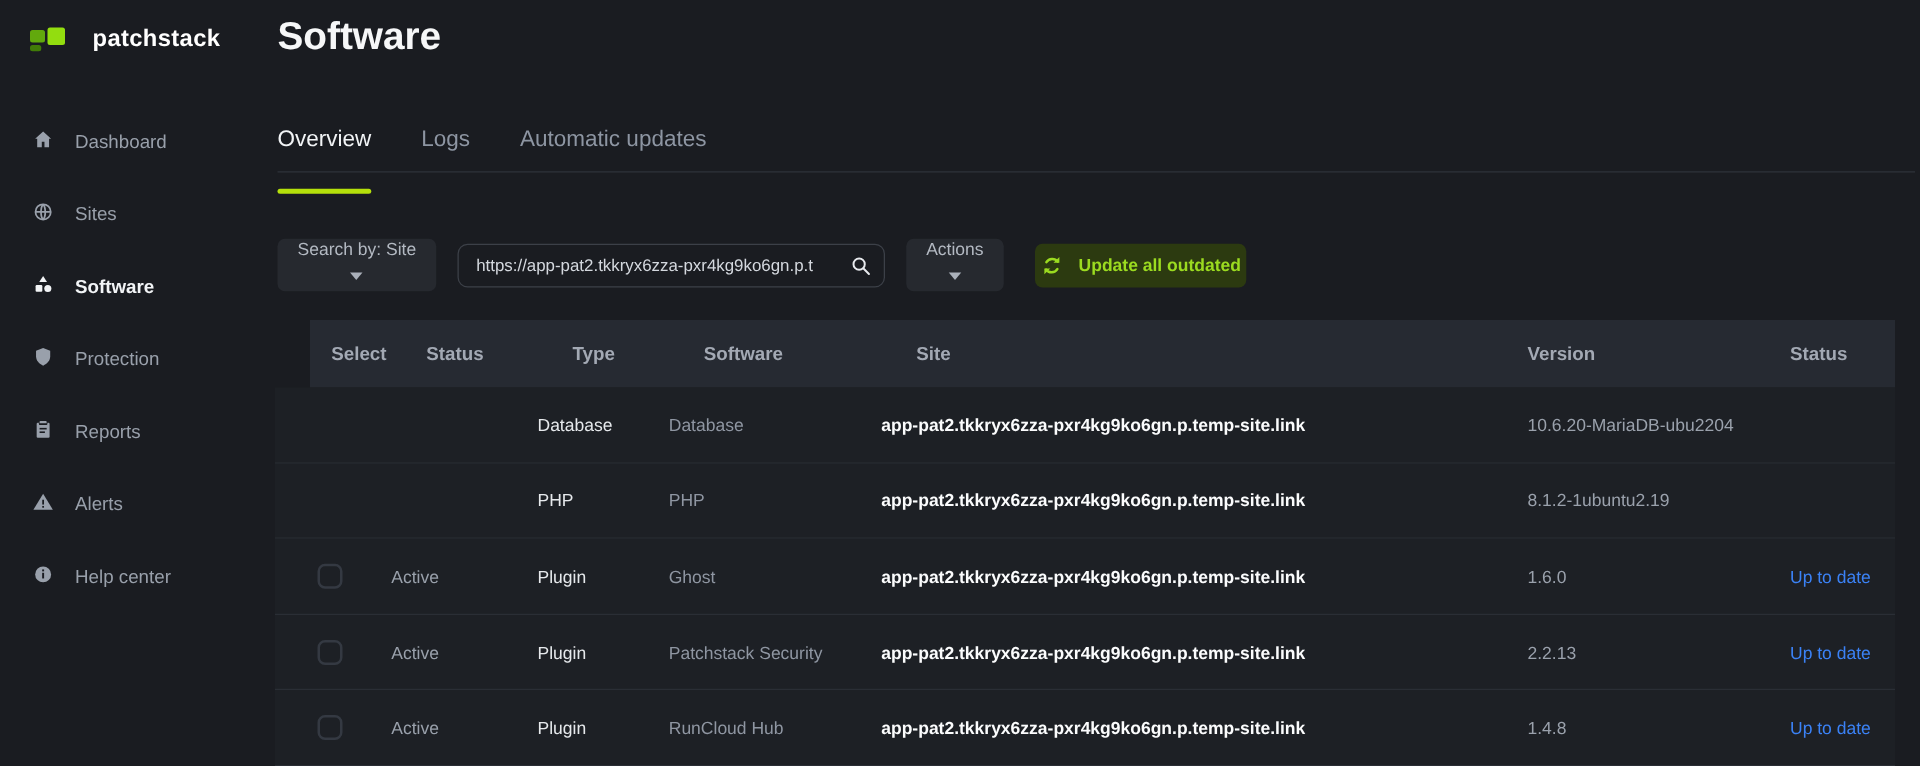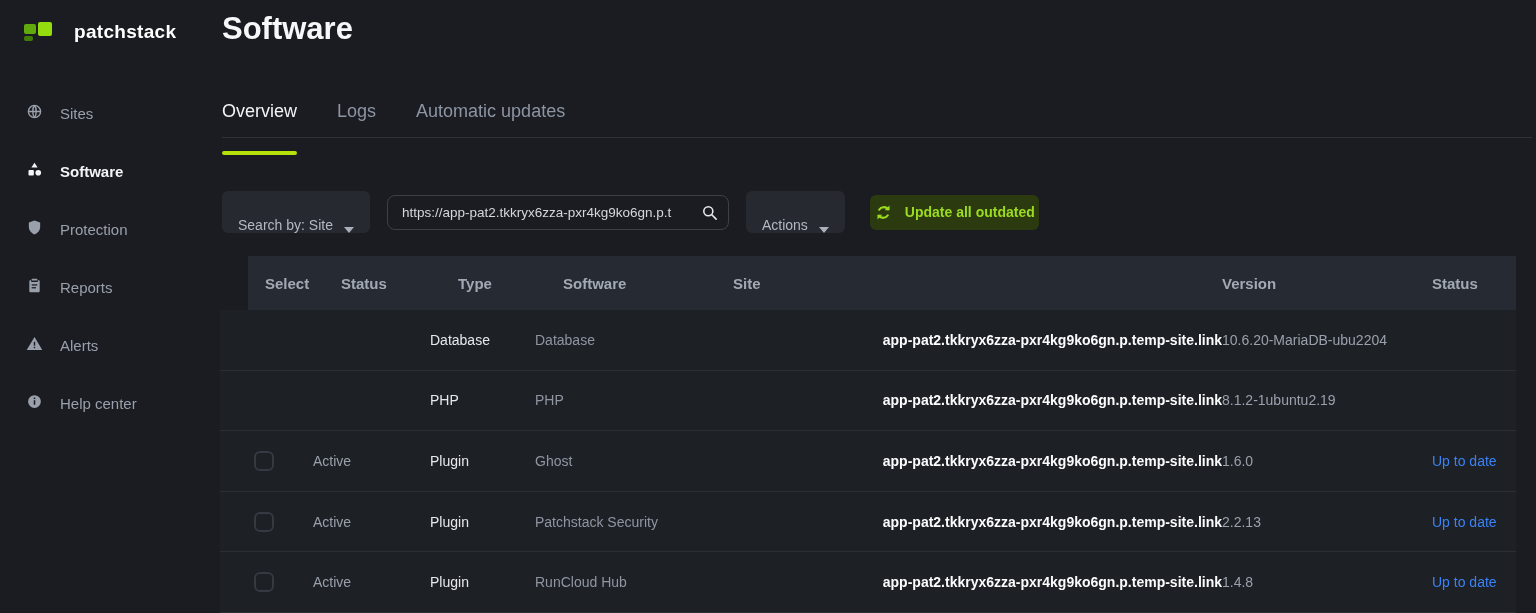--- a/index.html
+++ b/index.html
@@ -25,55 +25,61 @@
   .nav-item svg { width:17px; height:17px; flex:none; }
   .nav-item.active { color:#f2f4f6; font-weight:700; }
   
   .page-title { position:absolute; left:222px; top:11px; font-size:31px; font-weight:600; color:#f6f7f8; }
   .tabs { position:absolute; left:222px; top:101px; right:4px; display:flex; gap:40px; border-bottom:1px solid #2e323a; height:37px; }
   .tab { font-size:18px; color:#8d95a2; position:relative; cursor:pointer; white-space:nowrap; }
   .tab.active { color:#f2f4f6; }
   .tab.active::after { content:""; position:absolute; left:0; right:0; bottom:-18px; height:4px; background:#b5e00b; border-radius:2px; }
   
   .toolbar { position:absolute; left:222px; top:191px; display:flex; align-items:center; }
-  .btn-muted { background:#26292f; border-radius:6px; height:42px; display:flex; align-items:flex-end; gap:11px; padding:0 16px; color:#b3b9c2; font-size:14px; cursor:pointer; }
+  .btn-muted { background:#26292f; border-radius:6px; height:42px; display:flex; align-items:center; gap:11px; padding:0 16px; color:#b3b9c2; font-size:14px; cursor:pointer;flex-direction:column; }
   .caret { width:0; height:0; border-left:5px solid transparent; border-right:5px solid transparent; border-top:6px solid #aab0ba; }
   .search-box { margin-left:17px; width:342px; height:35px; border:1px solid #3c4048; border-radius:8px; display:flex; align-items:center; padding:0 9px 0 14px; }
   .search-box input { flex:1; min-width:0; background:transparent; border:none; outline:none; color:#d4d8de; font-size:13.5px; font-family:inherit; }
   .search-box svg { width:19px; height:19px; color:#e8eaee; flex:none; cursor:pointer; }
   .actions-btn { margin-left:17px; }
   .update-btn { margin-left:25px; background:#2c3a10; border-radius:6px; height:35px; display:flex; align-items:center; gap:12px; padding:0 4px; color:#9bdb20; font-size:14px; font-weight:700; cursor:pointer; }
   .update-btn svg { width:19px; height:19px; }
   
   .table { position:absolute; left:220px; top:256px; width:1296px; }
   .trow { display:grid; grid-template-columns:93px 117px 105px 170px 1fr 210px 84px; align-items:center; }
   .thead { background:#262a32; height:54px; color:#a3a9b4; font-size:15px; font-weight:700;margin-left:28px; }
   .tbody-row { height:60.6px; background:#1d2025; border-bottom:1px solid #2a2e35; font-size:14px; }
   .c-first { padding-left:17px; }
   .checkbox { width:20px; height:20px; border:2px solid #343942; border-radius:6px; margin-left:17px; cursor:pointer; }
   .c-status { color:#99a0ab; }
   .c-type { color:#e6e9ec; }
   .c-software { color:#8f96a2; }
-  .c-site { color:#fbfcfd; font-weight:700;text-align:right; }
+  .c-site { color:#fbfcfd; font-weight:700; }
   .c-version { color:#9aa1ac; }
   .c-status2 { color:#3b82f6; }
 </style>
 </head>
 <body>
 
 <div class="sidebar">
   <div class="logo">
     <span class="logo-mark">
       <span class="blk blk-a"></span>
         <span class="blk blk-b"></span>
         <span class="blk blk-c"></span>
     </span>
     <span class="logo-text">patchstack</span>
   </div>
   <div class="nav" id="nav">
+      <div class="nav-item">
+        <span><svg viewBox="0 0 24 24" fill="currentColor">
+            <path d="M12 3l9 8.2h-2.3V21h-5.2v-6.2H10.5V21H5.3v-9.8H3z"></path>
+          </svg></span>
+        <span>Dashboard</span>
+      </div>
       <div class="nav-item">
         <span><svg viewBox="0 0 24 24" fill="none" stroke="currentColor" stroke-width="2">
             <circle cx="12" cy="12" r="8.6"></circle>
             <path d="M3.4 12h17.2M12 3.4c3.2 3.2 3.2 14 0 17.2M12 3.4c-3.2 3.2-3.2 14 0 17.2"></path>
           </svg></span>
         <span>Sites</span>
       </div>
       <div class="nav-item active">
         <span><svg viewBox="0 0 24 24" fill="currentColor">
             <path d="M12 2.5l4.4 6.8H7.6z"></path>

